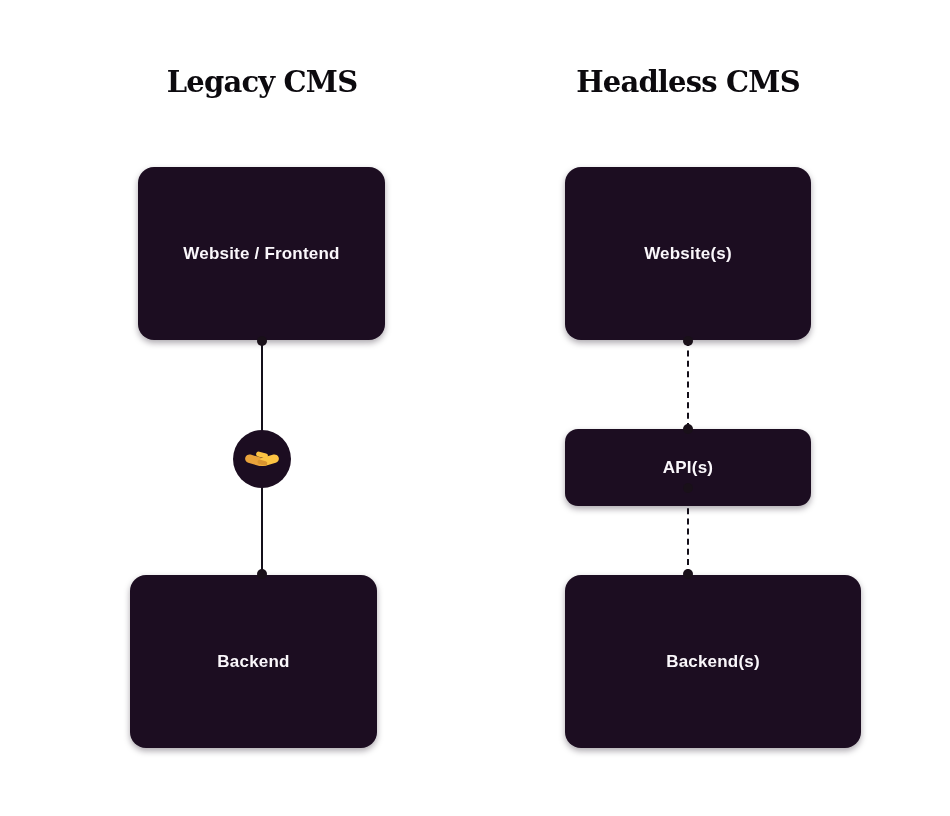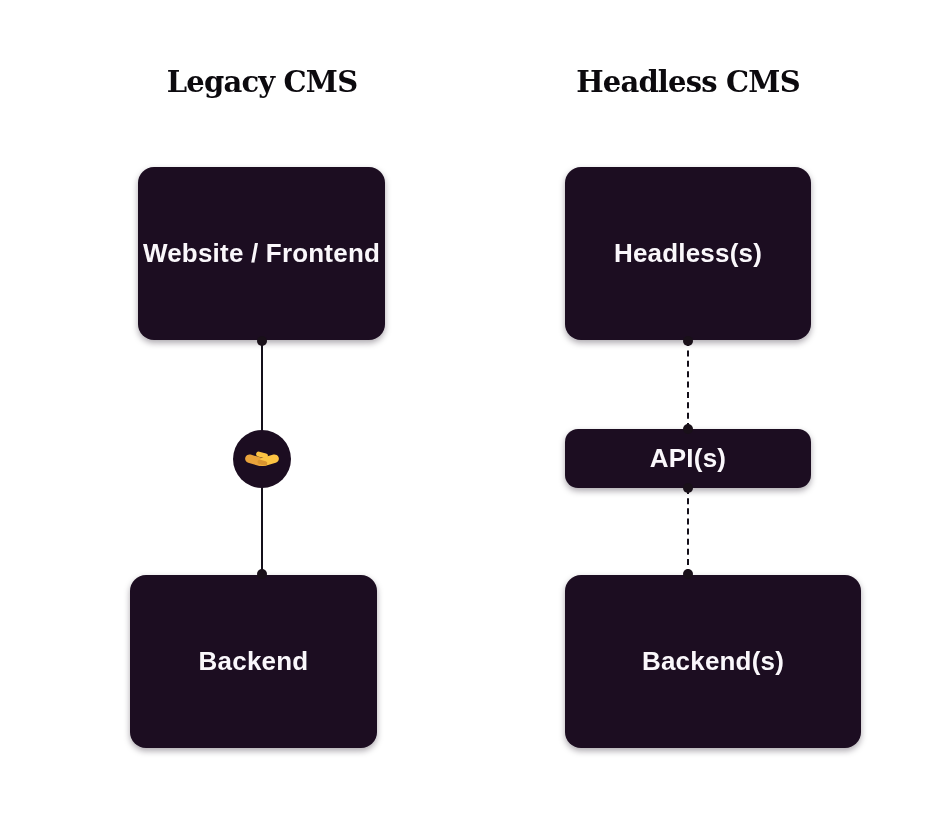--- a/index.html
+++ b/index.html
@@ -35,29 +35,29 @@
 
   .box {
     position: absolute;
     background: #1c0d21;
     border-radius: 16px;
     display: flex;
     align-items: center;
     justify-content: center;
     color: #faf7fb;
     font-weight: 700;
-    font-size: 26px;
+    font-size: 17px;
     letter-spacing: 0.2px;
     box-shadow: 0 3px 6px rgba(20, 10, 26, 0.35);
     z-index: 3;
   }
   .box-left-top     { left: 138px; top: 167px; width: 247px; height: 173px; }
   .box-left-bottom  { left: 130px; top: 575px; width: 247px; height: 173px; }
   .box-right-top    { left: 565px; top: 167px; width: 246px; height: 173px; }
-  .box-right-api    { left: 565px; top: 429px; width: 246px; height: 59px; border-radius: 13px; }
+  .box-right-api    { left: 565px; top: 429px; width: 246px; height: 77px; border-radius: 13px; }
   .box-right-bottom { left: 565px; top: 575px; width: 296px; height: 173px; }
 
   .line {
     position: absolute;
     width: 0;
     z-index: 1;
   }
   .line.solid  { border-left: 2px solid #14101a; }
   .line.dashed { border-left: 2px dashed #14101a; }
   .line-left    { left: 261px; top: 340px; height: 235px; }
@@ -107,21 +107,21 @@
   <div class="line dashed line-right-2"></div>
 
   <div class="box box-left-top">
     <span>Website / Frontend</span>
   </div>
   <div class="box box-left-bottom">
     <span>Backend</span>
   </div>
 
   <div class="box box-right-top">
-    <span>Headless(s)</span>
+    <span>Website(s)</span>
   </div>
   <div class="box box-right-api">
     <span>API(s)</span>
   </div>
   <div class="box box-right-bottom">
     <span>Backend(s)</span>
   </div>
 
   <div class="dot dot-l1"></div>
   <div class="dot dot-l2"></div>

